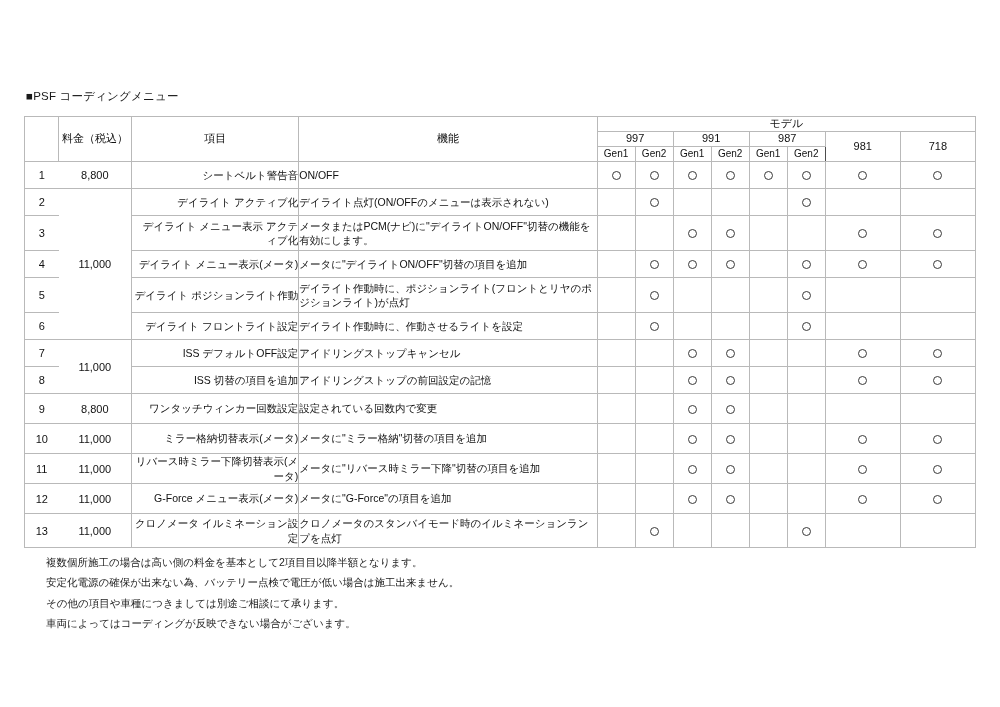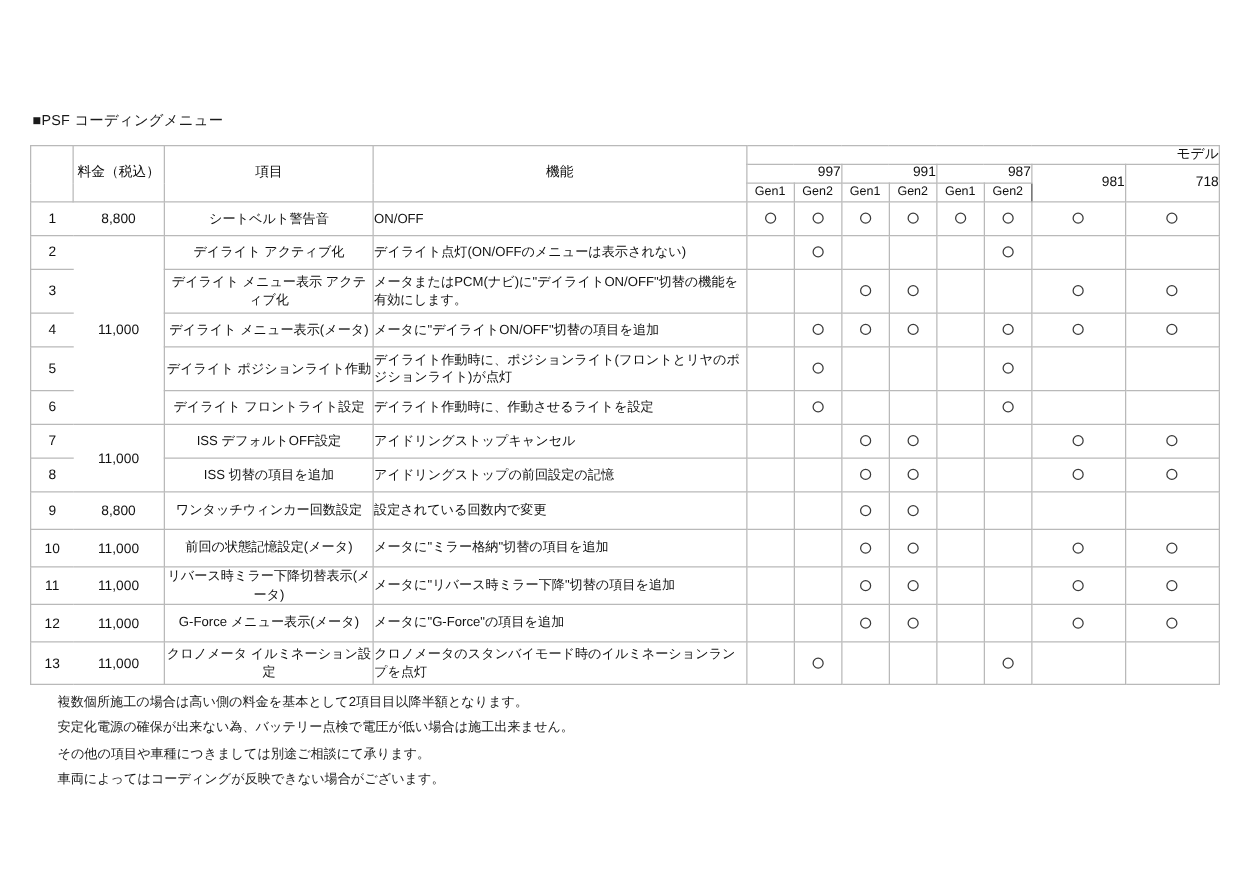--- a/index.html
+++ b/index.html
@@ -59,21 +59,20 @@
     font-size: 11px;
     color: #111;
     line-height: 1.2;
   }
   .hd-main {
     height: 33px;
     margin-top: 38px;
   }
   .hd-model {
     height: 14px;
-    text-align: right;
   }
   .hd-gen {
     height: 14px;
     font-size: 10px;
   }
   .col-no   { width: 34px; }
   .col-fee  { width: 73px; }
   .col-item { width: 167px; }
   .col-func { width: 298px; }
   .col-gen  { width: 38px; }
@@ -84,21 +83,21 @@
     font-size: 11px;
     border-right: none !important;
     padding-left: 2px;
   }
   .cell-fee {
     text-align: center;
     font-size: 11px;
     border-left: none !important;
   }
   .cell-item {
-    text-align: center;
+    text-align: right;
     padding: 3px 4px 3px 6px;
     line-height: 1.35;
     font-size: 10.5px;
   }
   .cell-func {
     text-align: left;
     padding: 3px 5px 3px 6px;
     line-height: 1.35;
     font-size: 10.5px;
   }
@@ -297,21 +296,21 @@
             <td class="cell-mark grp-l"><span class="mark-dot"></span></td>
             <td class="cell-mark"><span class="mark-dot"></span></td>
             <td class="cell-mark grp-l"></td>
             <td class="cell-mark"></td>
             <td class="cell-mark grp-l"></td>
             <td class="cell-mark grp-l"></td>
           </tr>
           <tr class="grp-top" style="height: 30px;">
             <td class="cell-no">10</td>
             <td class="cell-fee">11,000</td>
-            <td class="cell-item">前回の状態記憶設定(メータ)</td>
+            <td class="cell-item">ミラー格納切替表示(メータ)</td>
             <td class="cell-func">メータに"ミラー格納"切替の項目を追加</td>
             <td class="cell-mark grp-l"></td>
             <td class="cell-mark"></td>
             <td class="cell-mark grp-l"><span class="mark-dot"></span></td>
             <td class="cell-mark"><span class="mark-dot"></span></td>
             <td class="cell-mark grp-l"></td>
             <td class="cell-mark"></td>
             <td class="cell-mark grp-l"><span class="mark-dot"></span></td>
             <td class="cell-mark grp-l"><span class="mark-dot"></span></td>
           </tr>

